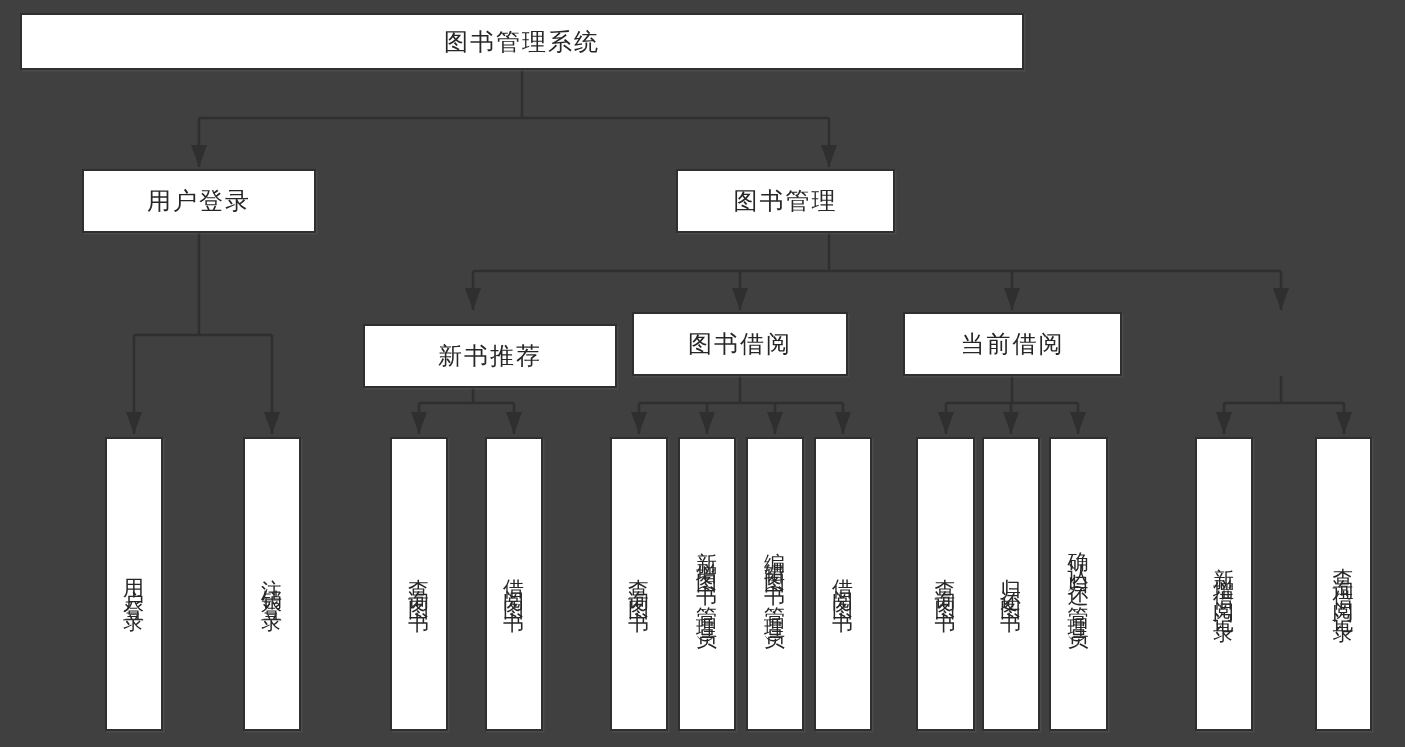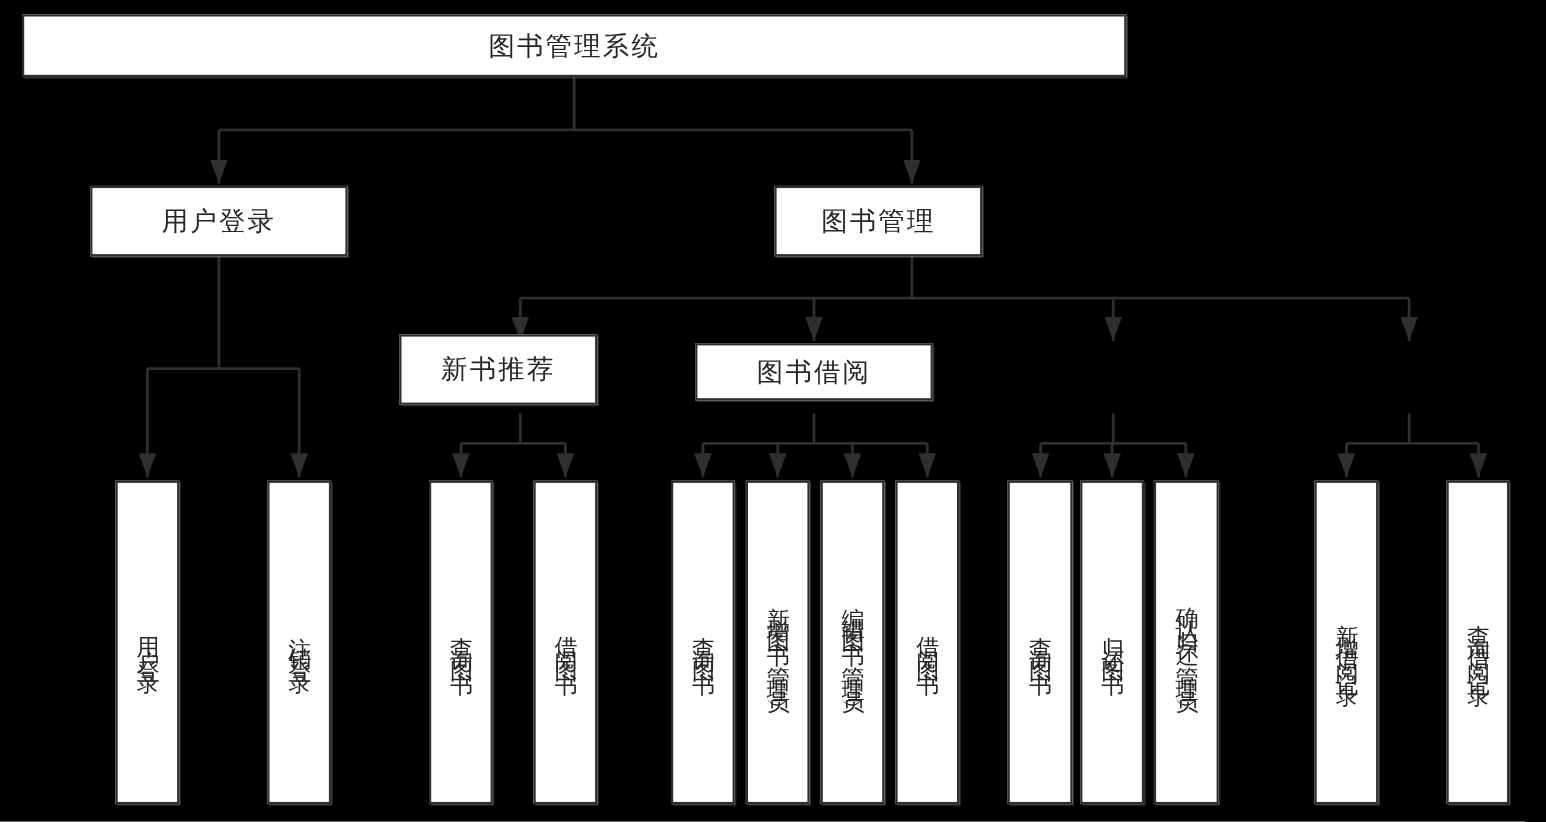--- a/index.html
+++ b/index.html
@@ -5,21 +5,21 @@
   html, body {
     margin: 0;
     padding: 0;
     background: #ffffff;
     font-family: "Liberation Sans", sans-serif;
   }
   .stage {
     position: relative;
     width: 1405px;
     height: 747px;
-    background: #000000;
+    background: #404040;
     overflow: hidden;
   }
   svg.connectors {
     position: absolute;
     left: 0; top: 0;
     width: 1405px;
     height: 747px;
   }
   .hbox, .vbox {
     position: absolute;
@@ -108,29 +108,32 @@
     </g>
   </svg>
 
   <div class="hbox" style="left:20px;top:13px;width:1004px;height:57px">
     <span>图书管理系统</span>
   </div>
 
   <div class="hbox" style="left:82px;top:169px;width:234px;height:64px">
     <span>用户登录</span>
   </div>
-  <div class="hbox" style="left:704px;top:169px;width:189px;height:64px">
+  <div class="hbox" style="left:676px;top:169px;width:219px;height:64px">
     <span>图书管理</span>
   </div>
 
-  <div class="hbox" style="left:363px;top:304px;width:180px;height:64px">
+  <div class="hbox" style="left:363px;top:324px;width:254px;height:64px">
     <span>新书推荐</span>
   </div>
-  <div class="hbox" style="left:632px;top:312px;width:216px;height:52px">
+  <div class="hbox" style="left:632px;top:312px;width:216px;height:64px">
     <span>图书借阅</span>
+  </div>
+  <div class="hbox" style="left:903px;top:312px;width:219px;height:64px">
+    <span>当前借阅</span>
   </div>
 
   <div class="vbox" style="left:105px;top:437px;width:58px;height:294px">
     <span>用户登录</span>
   </div>
   <div class="vbox" style="left:243px;top:437px;width:58px;height:294px">
     <span>注销登录</span>
   </div>
 
   <div class="vbox" style="left:390px;top:437px;width:58px;height:294px">

